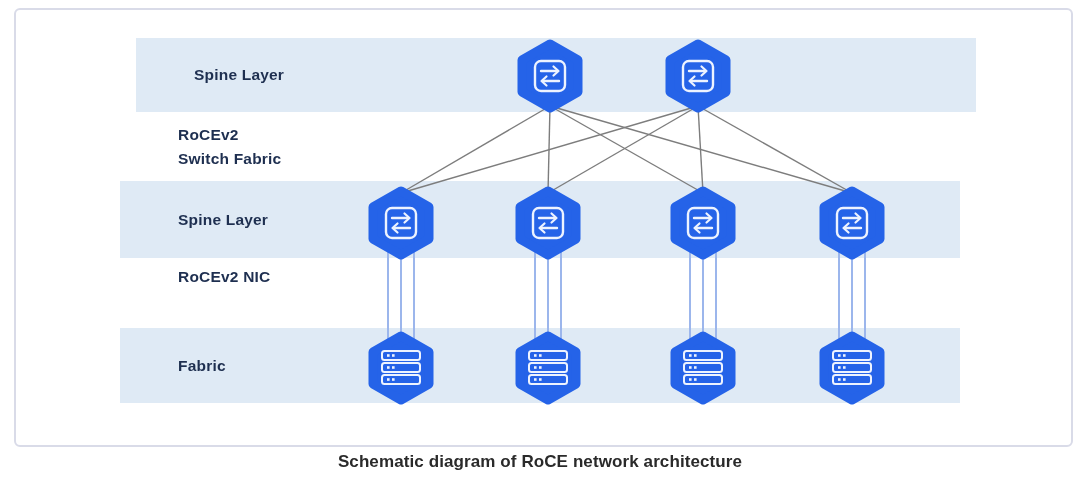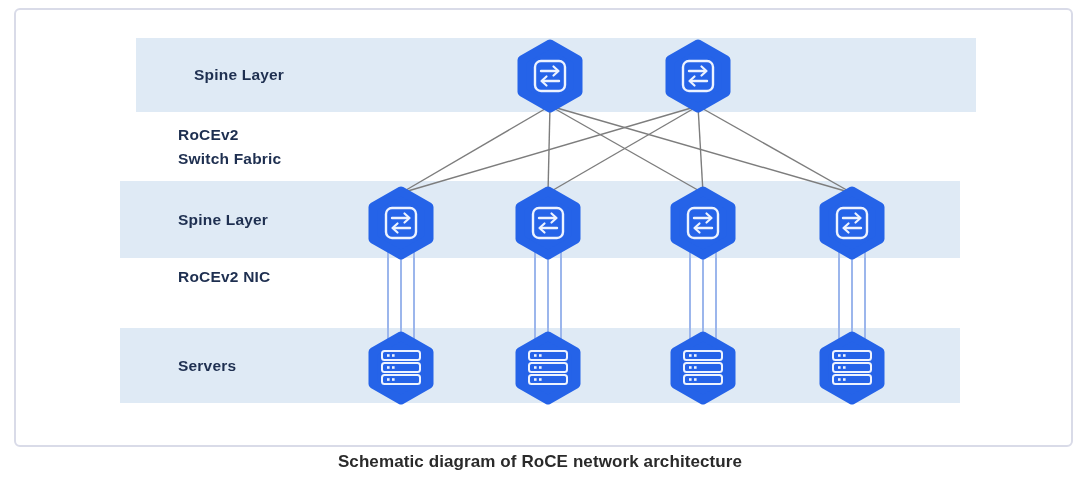--- a/index.html
+++ b/index.html
@@ -38,21 +38,21 @@
       <span class="rowlabel">RoCEv2
 Switch Fabric</span>
     </div>
     <div class="row shaded r3">
       <span class="rowlabel">Spine Layer</span>
     </div>
     <div class="row r4">
       <span class="rowlabel">RoCEv2 NIC</span>
     </div>
     <div class="row shaded r5">
-      <span class="rowlabel">Servers</span>
+      <span class="rowlabel">Fabric</span>
     </div>
     <svg id="overlay" viewBox="0 0 1055 435" xmlns="http://www.w3.org/2000/svg">
         <line x1="372" y1="235" x2="372" y2="336" stroke="#9cb6ec" stroke-width="2"></line>
         <line x1="385" y1="235" x2="385" y2="336" stroke="#9cb6ec" stroke-width="2"></line>
         <line x1="398" y1="235" x2="398" y2="336" stroke="#9cb6ec" stroke-width="2"></line>
         <line x1="519" y1="235" x2="519" y2="336" stroke="#9cb6ec" stroke-width="2"></line>
         <line x1="532" y1="235" x2="532" y2="336" stroke="#9cb6ec" stroke-width="2"></line>
         <line x1="545" y1="235" x2="545" y2="336" stroke="#9cb6ec" stroke-width="2"></line>
         <line x1="674" y1="235" x2="674" y2="336" stroke="#9cb6ec" stroke-width="2"></line>
         <line x1="687" y1="235" x2="687" y2="336" stroke="#9cb6ec" stroke-width="2"></line>

